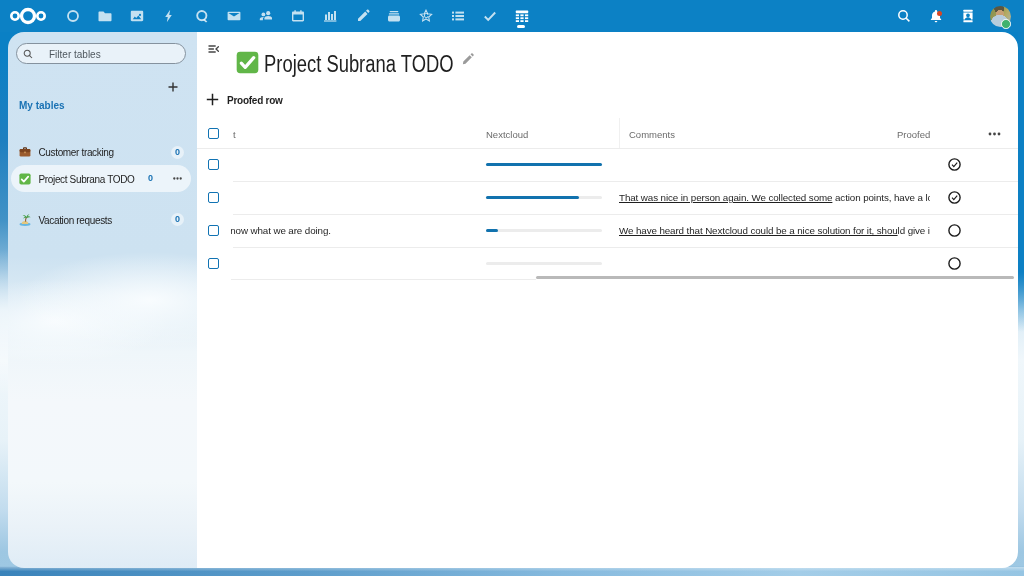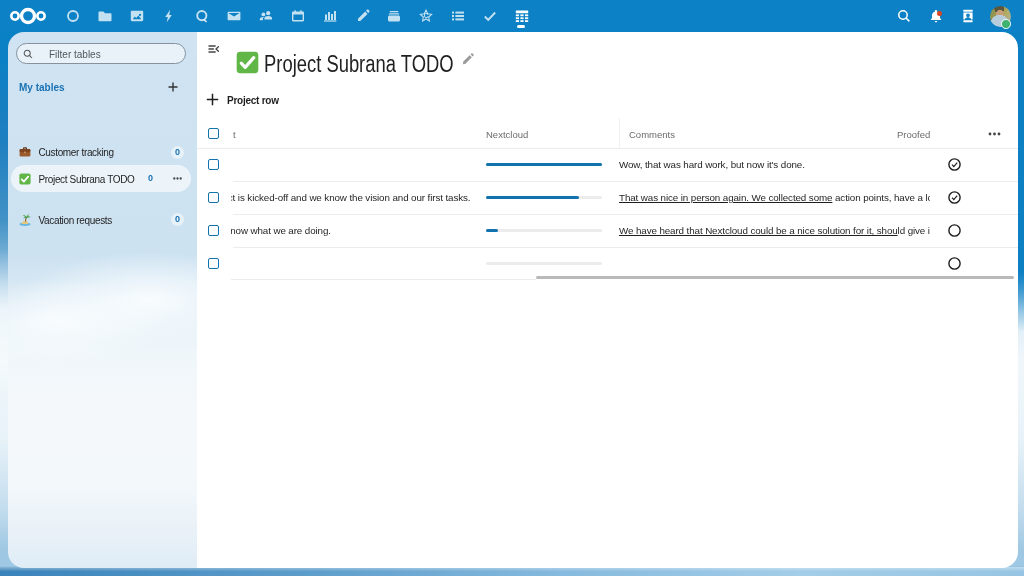--- a/index.html
+++ b/index.html
@@ -43,21 +43,21 @@
     border-radius:16px 0 0 16px;
     background:
       radial-gradient(70% 9% at 75% 50%, rgba(250,253,255,.95) 0%, rgba(250,253,255,0) 100%),
       radial-gradient(60% 8% at 25% 54%, rgba(250,253,255,.9) 0%, rgba(250,253,255,0) 100%),
       linear-gradient(180deg, #cfe3f2 0px, #cde2f1 225px, #dcebf5 270px,
         #eff6fa 320px, #f4f8fb 370px, #f3f8fb 450px, #eaf2f8 495px, #dfecf6 536px);
   }
   #filterbox { position:absolute; left:8px; top:11px; width:170px; height:21px;
     border:1.5px solid #85929e; border-radius:11px; background:rgba(255,255,255,.55); }
   #filtertext { position:absolute; left:41px; top:16.5px; font-size:10px; color:#4f585f; }
-  #mytables { position:absolute; left:11px; top:50px; font-size:10px; font-weight:bold; color:#1a72b4; }
+  #mytables { position:absolute; left:11px; top:68px; font-size:10px; font-weight:bold; color:#1a72b4; }
   .navitem { position:absolute; left:3px; width:180px; height:27px; border-radius:13.5px;margin-top:28px; }
   .navitem.sel { background:rgba(255,255,255,.62); }
   .nav-emoji { position:absolute; left:7.5px; top:7.5px; width:12px; height:12px; }
   .nav-label { position:absolute; left:27.5px; top:8.5px; font-size:10px; letter-spacing:-0.35px; color:#1f1f1f; font-weight:500; white-space:nowrap; }
   .badge { position:absolute; top:7px; width:13px; height:13px; border-radius:7px; background:rgba(255,255,255,.5);
      font-size:9px; font-weight:bold; color:#1a72b4; text-align:center; line-height:13px; }
 
   
   #main { position:absolute; left:197px; top:32px; width:821px; height:536px;
     background:#fff; border-radius:0 16px 16px 0; }
@@ -266,50 +266,48 @@
     </svg>
   <div id="title">Project Subrana TODO</div>
   <svg class="abs" style="left:265px;top:20.5px" width="12" height="12" viewBox="0 0 11 11">
       <path fill="#9a9a9a" d="M1.2 7.8L7 2l2 2-5.8 5.8-2.4.4zM7.8 1.2l.8-.8c.3-.3.8-.3 1.1 0l.9.9c.3.3.3.8 0 1.1l-.8.8z"></path>
     </svg>
   <svg class="abs" style="left:9px;top:61px" width="13" height="13" viewBox="0 0 13 13">
       <g stroke="#1f1f1f" stroke-width="1.5">
         <path d="M6.5 0.8v11.4M0.8 6.5h11.4"></path>
       </g>
     </svg>
-  <div id="createtext">Project row</div>
+  <div id="createtext">Proofed row</div>
 
   <div class="cb" style="top:95.5px"></div>
   <div class="hlabel" style="left:36px">t</div>
   <div class="hlabel" style="left:289px">Nextcloud</div>
   <div class="hlabel" style="left:432px">Comments</div>
   <div class="hlabel" style="left:700px">Proofed</div>
   <svg class="abs" style="left:791px;top:99.5px" width="13" height="4" viewBox="0 0 13 4">
       <g fill="#454545">
         <circle cx="2" cy="2" r="1.4"></circle>
         <circle cx="6.5" cy="2" r="1.4"></circle>
         <circle cx="11" cy="2" r="1.4"></circle>
       </g>
     </svg>
   <div class="rowline" style="top:115.5px"></div>
     <div class="abs" style="left:421.8px;top:86px;width:1px;height:29.5px;background:#f0f0f0"></div>
 
   <div class="cb" style="top:126.5px"></div>
   <div class="ptrack" style="top:131px">
       <div class="pfill" style="width:116px"></div>
     </div>
-  <div class="comment" style="top:127px">Wow, that was hard work, but now it's done.</div>
   <svg class="pcircle" style="top:125.5px" viewBox="0 0 13 13">
       <circle cx="6.5" cy="6.5" r="5.6" fill="none" stroke="#1c1c1c" stroke-width="1.4"></circle>
       <path d="M4 6.7l1.8 1.9 3.4-3.9" fill="none" stroke="#1c1c1c" stroke-width="1.15"></path>
     </svg>
   <div class="rowline" style="top:148.5px;left:36px;width:785px"></div>
 
   <div class="cb" style="top:159.5px"></div>
-  <div class="fctext" style="top:160px"><span style="margin-left:-3.2px">ct is kicked-off and we know the vision and our first tasks.</span></div>
   <div class="ptrack" style="top:164px">
       <div class="pfill" style="width:93px"></div>
     </div>
   <div class="comment" style="top:160px"><span style="text-decoration:underline">That was nice in person again. We collected some</span> action points, have a long list of tasks</div>
   <svg class="pcircle" style="top:158.5px" viewBox="0 0 13 13">
       <circle cx="6.5" cy="6.5" r="5.6" fill="none" stroke="#1c1c1c" stroke-width="1.4"></circle>
       <path d="M4 6.7l1.8 1.9 3.4-3.9" fill="none" stroke="#1c1c1c" stroke-width="1.15"></path>
     </svg>
   <div class="rowline" style="top:181.5px;left:36px;width:785px"></div>
 

